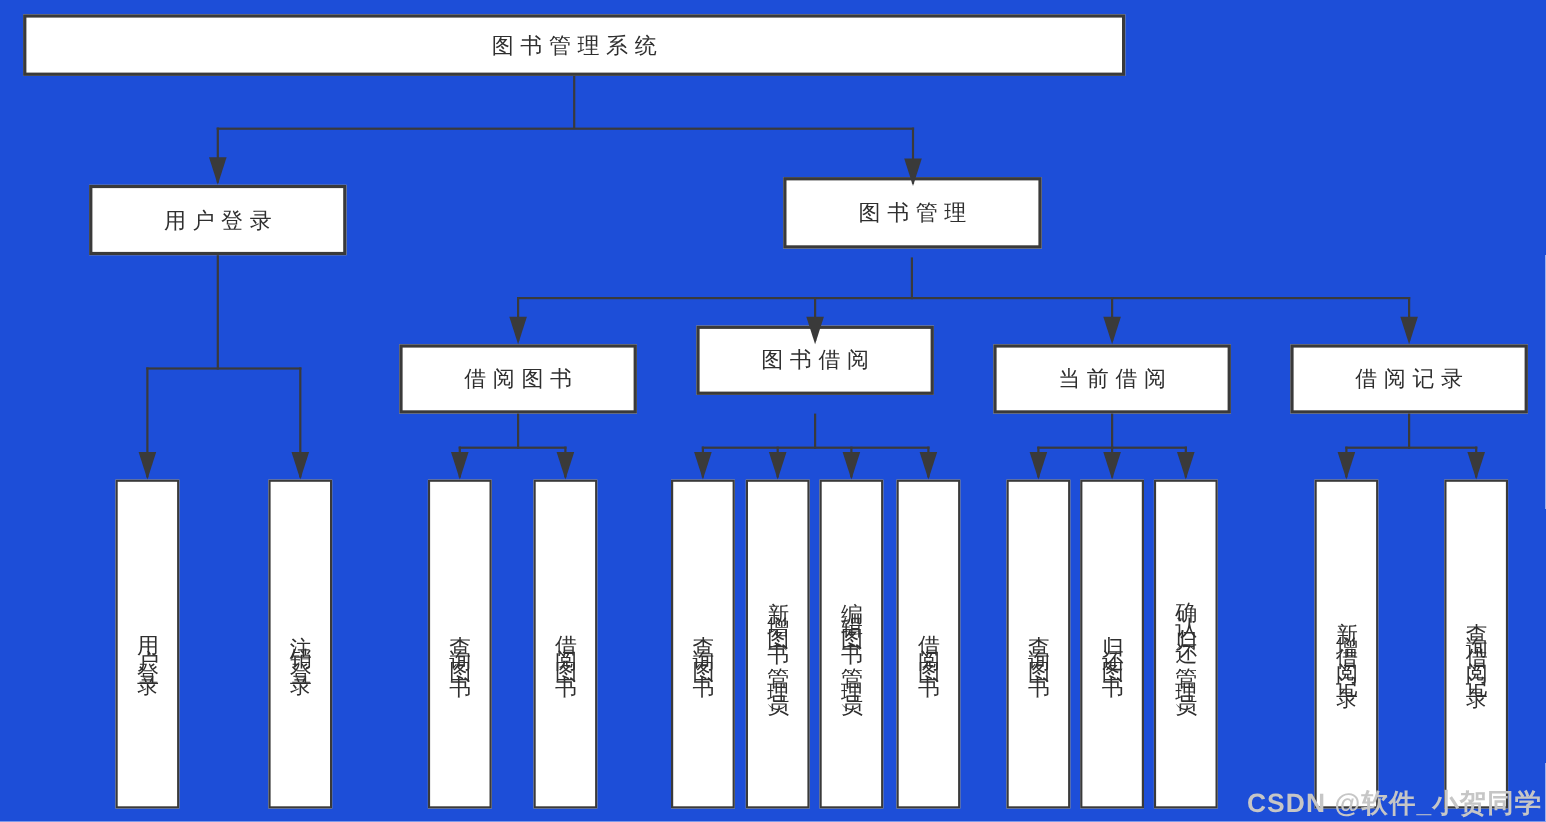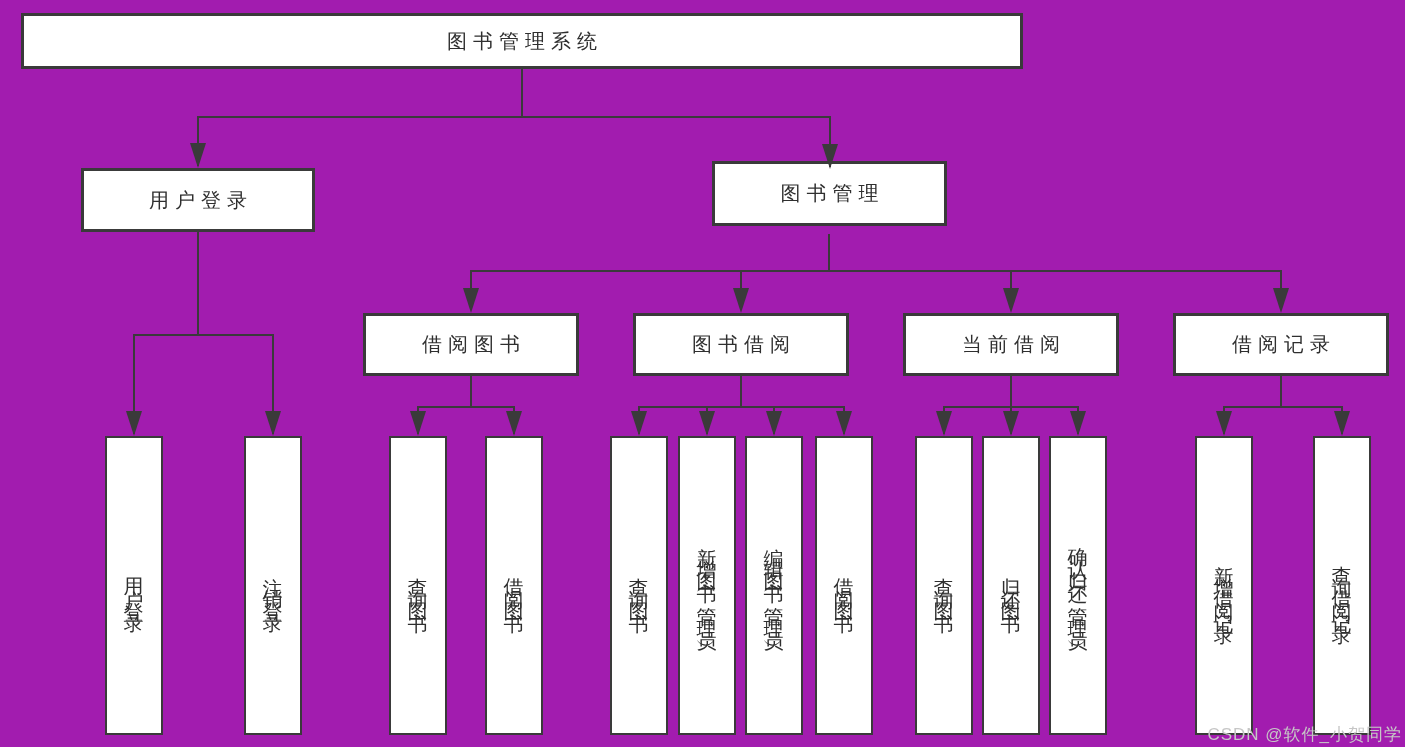--- a/index.html
+++ b/index.html
@@ -1,51 +1,51 @@
 <!DOCTYPE html>
 <html><head>
 <meta charset="utf-8">
 <style>
   html,body{margin:0;padding:0;background:#ffffff;}
   body{font-family:"Liberation Sans", sans-serif;}
-  .canvas{position:relative;width:1405px;height:747px;background:#a21caf;overflow:hidden;}
+  .canvas{position:relative;width:1405px;height:747px;background:#1d4ed8;overflow:hidden;}
   .box{position:absolute;box-sizing:border-box;border:3px solid #3a3a3a;background:#ffffff;
        display:flex;align-items:center;justify-content:center;color:#2f2f2f;font-size:20px;}
   .hbox span{letter-spacing:6px;padding-left:6px;white-space:nowrap;}
   .leaf{border-width:2.5px;}
   .leaf span{position:absolute;left:50%;top:50%;transform:translate(-50%,-50%);
        writing-mode:vertical-rl;text-orientation:mixed;letter-spacing:12px;
        line-height:1;white-space:nowrap;}
   .vline{position:absolute;width:2px;background:#3a3a3a;}
   .hline{position:absolute;height:2px;background:#3a3a3a;}
   .arrow{position:absolute;width:0;height:0;border-left:8px solid transparent;
        border-right:8px solid transparent;border-top:25px solid #3a3a3a;}
-  .watermark{position:absolute;right:3px;bottom:1px;font-size:17px;color:#c6c6c6;
-       letter-spacing:1px;z-index:5;}
+  .watermark{position:absolute;right:3px;bottom:1px;font-size:24px;color:#c6c6c6;
+       letter-spacing:1px;z-index:5;font-weight:bold;}
 </style>
 </head>
 <body>
 
 <div class="canvas">
 
   <div class="box hbox" style="left:21px;top:13px;width:1002px;height:56px">
     <span>图书管理系统</span>
   </div>
 
   <div class="box hbox" style="left:81px;top:168px;width:234px;height:64px">
     <span>用户登录</span>
   </div>
   <div class="box hbox" style="left:712px;top:161px;width:235px;height:65px">
     <span>图书管理</span>
   </div>
 
   <div class="box hbox" style="left:363px;top:313px;width:216px;height:63px">
     <span>借阅图书</span>
   </div>
-  <div class="box hbox" style="left:633px;top:313px;width:216px;height:63px">
+  <div class="box hbox" style="left:633px;top:296px;width:216px;height:63px">
     <span>图书借阅</span>
   </div>
   <div class="box hbox" style="left:1173px;top:313px;width:216px;height:63px">
     <span>借阅记录</span>
   </div>
   <div class="box hbox" style="left:903px;top:313px;width:216px;height:63px">
     <span>当前借阅</span>
   </div>
 
   <div class="box leaf" style="left:105px;top:436px;width:58px;height:299px">

